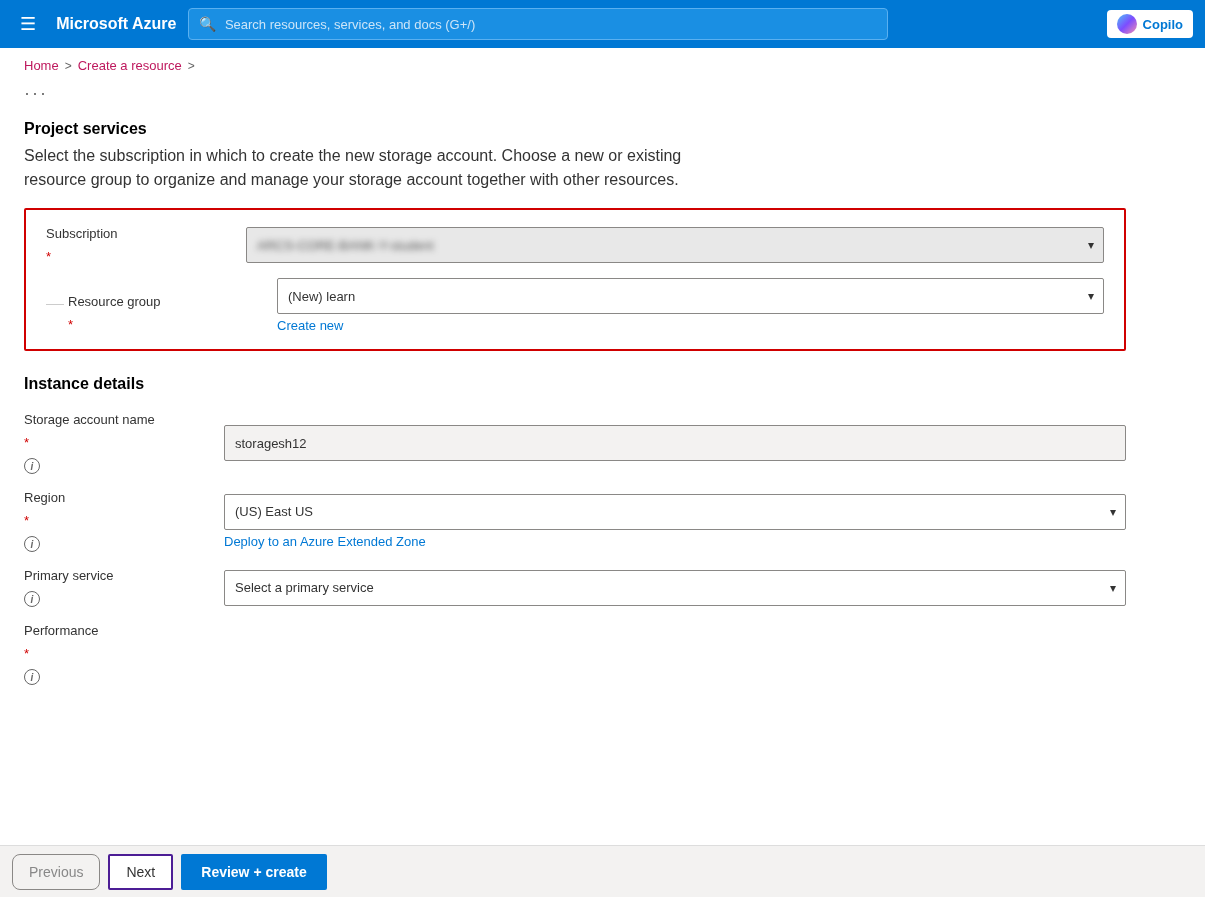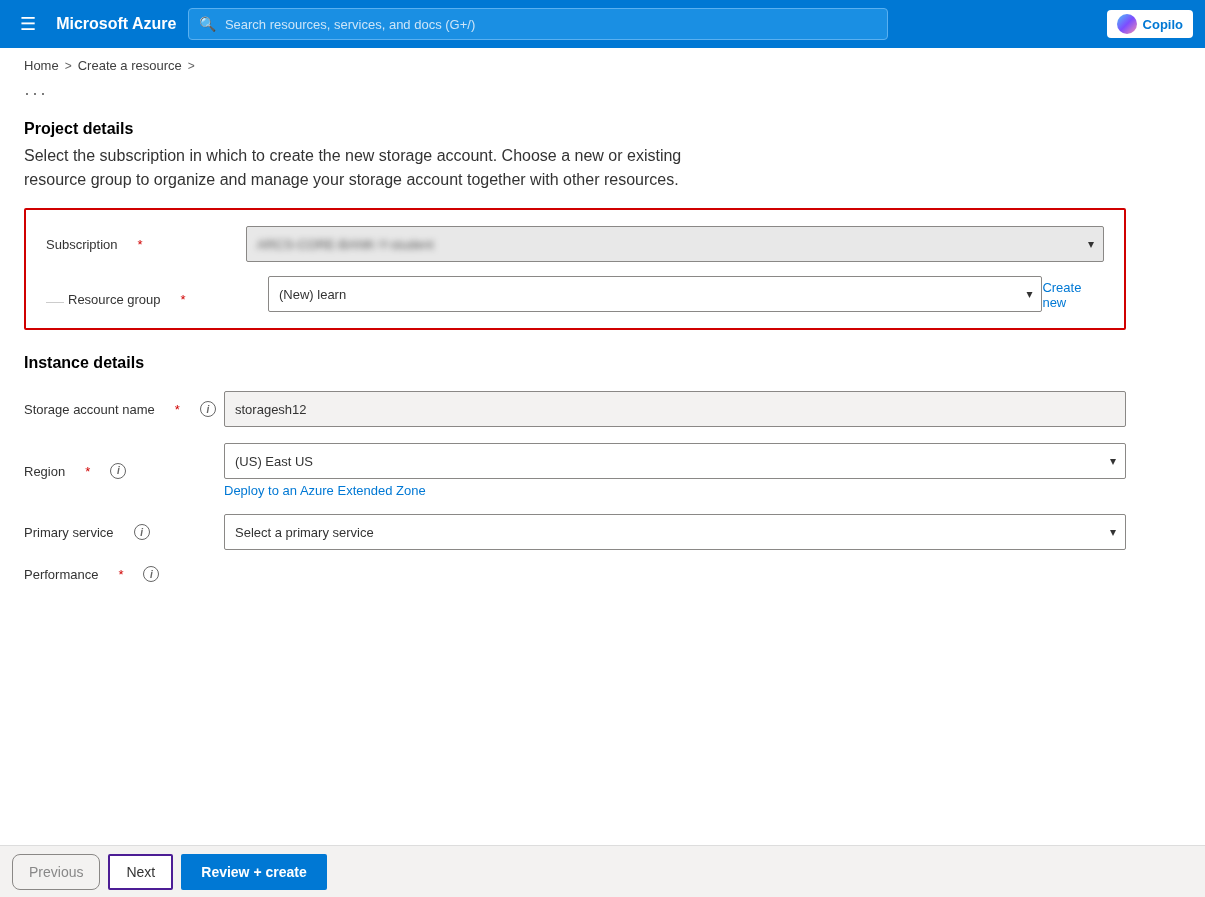--- a/index.html
+++ b/index.html
@@ -78,21 +78,21 @@
 
     
     .breadcrumb {
       padding: 10px 24px 6px;
       font-size: 13px;
       color: #0078d4;
       display: flex;
       align-items: center;
       gap: 6px;
     }
-    .breadcrumb a { color: #404040; text-decoration: none; cursor: pointer; }
+    .breadcrumb a { color: #be185d; text-decoration: none; cursor: pointer; }
     .breadcrumb-sep { color: #666; font-size: 12px; }
 
     
     .page-header {
       padding: 4px 24px 16px;
       display: flex;
       align-items: center;
       gap: 12px;
     }
     .page-title {
@@ -142,22 +142,23 @@
       align-items: center;
       margin-bottom: 14px;
       gap: 0;
     }
     .form-row:last-child { margin-bottom: 0; }
     .form-label {
       min-width: 200px;
       font-size: 13px;
       color: #333;
       display: flex;
-      align-items: flex-end;
-      gap: 20px;
+      align-items: flex-start;
+      gap: 8px;
+      flex-direction: column;
     }
     .required-star { color: #d00000; }
     .form-control-wrap { flex: 1; }
     .select-wrapper {
       position: relative;
       width: 100%;
     }
     .select-wrapper select {
       width: 100%;
       height: 36px;
@@ -311,21 +312,21 @@
   <span class="breadcrumb-sep">&gt;</span>
 </div>
 
 <div class="page-header">
   <span class="page-menu-btn">···</span>
 </div>
 
 <div class="main-content">
 
   <div>
-    <div class="section-title">Project details</div>
+    <div class="section-title">Project services</div>
     <div class="section-desc">Select the subscription in which to create the new storage account. Choose a new or existing resource group to organize and manage your storage account together with other resources.</div>
 
     <div class="red-box">
 
       <div class="form-row">
         <div class="form-label">
           <span>Subscription</span>
           <span class="required-star">*</span>
         </div>
         <div class="form-control-wrap">
@@ -341,21 +342,21 @@
       </div>
 
       <div style="display:flex; margin-top:4px;">
         <div style="min-width:200px; display:flex; align-items:flex-start; padding-top:8px;">
           <div style="width:18px; border-bottom:1px solid #ccc; margin-top:18px; margin-right:4px;"></div>
           <div class="form-label" style="margin-top:8px;">
             <span>Resource group</span>
             <span class="required-star">*</span>
           </div>
         </div>
-        <div style="flex:1; display:flex; ">
+        <div style="flex:1; display:flex; flex-direction:column;margin-left:9px;">
           <div class="select-wrapper">
             <select>
               <option>(New) learn</option>
             </select>
             <span class="select-chevron">▾</span>
           </div>
           <a href="#" class="create-new-link">Create new</a>
         </div>
       </div>
     </div>

